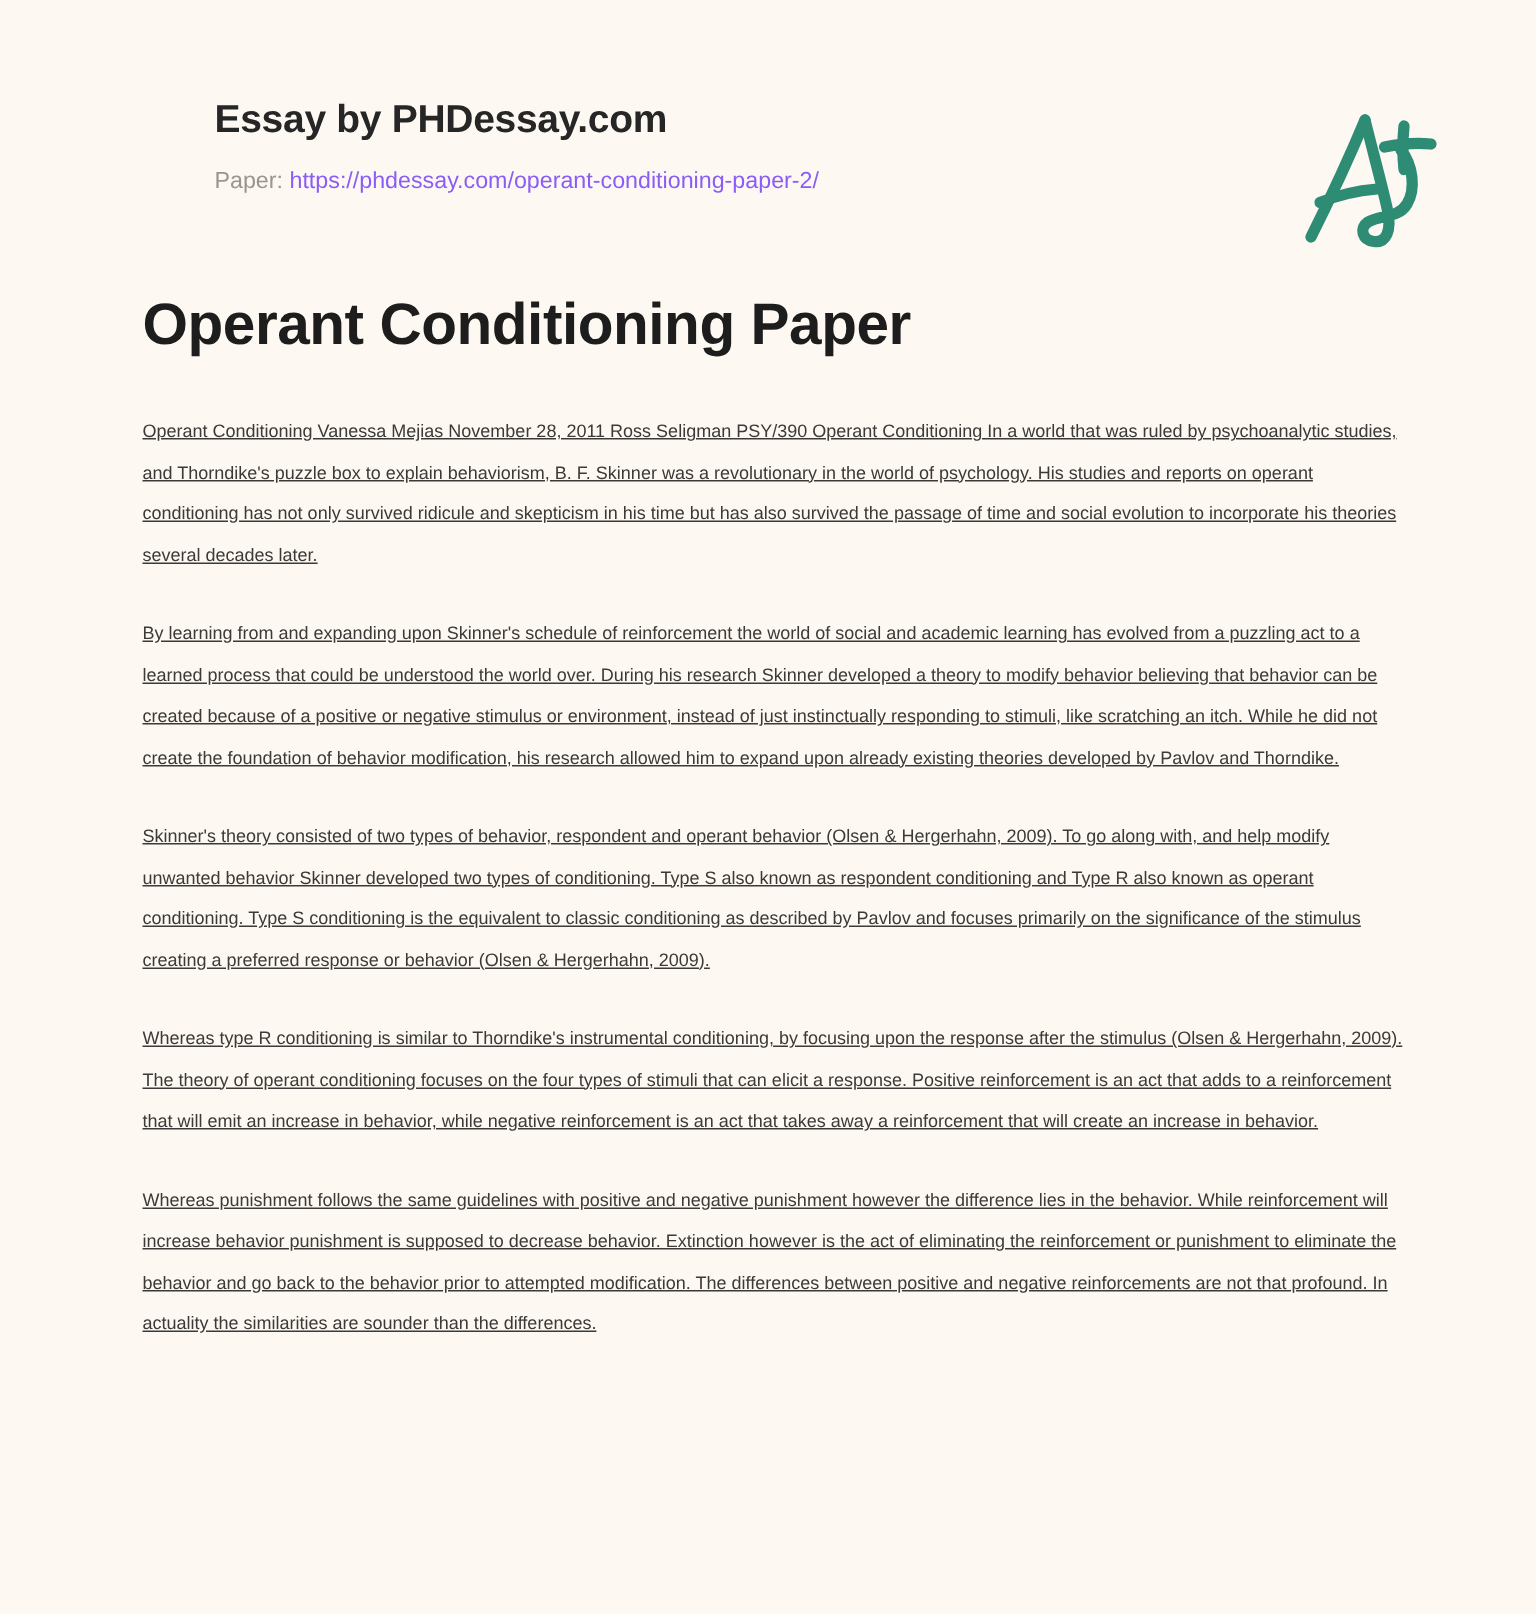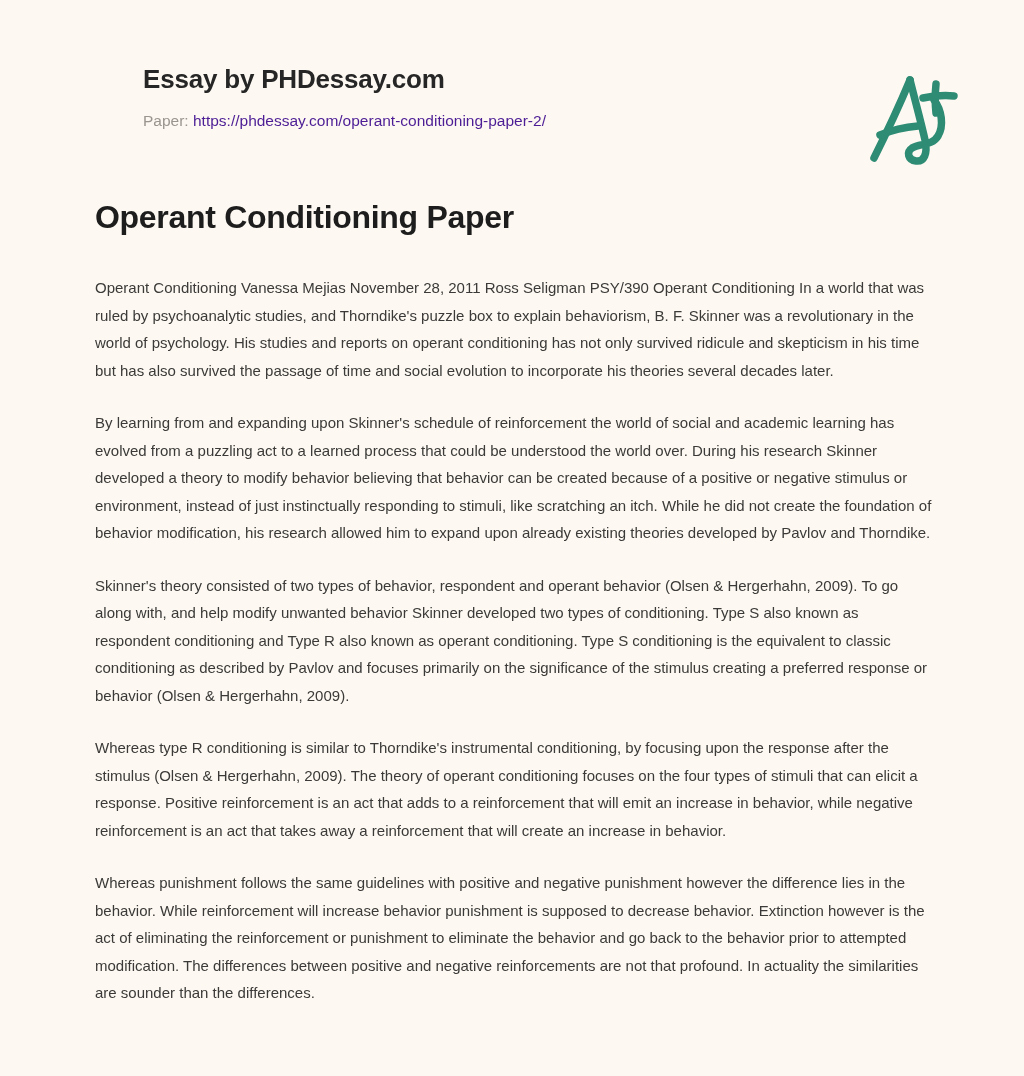--- a/index.html
+++ b/index.html
@@ -48,21 +48,21 @@
     margin-top: 14px;
     font-size: 15.5px;
     line-height: 22px;
     color: #9a958e;
     white-space: nowrap;
   }
   .source-label {
     color: #9a958e;
   }
   .source-url {
-    color: #4c1d95;
+    color: #8b5cf6;
     text-decoration: none;
     cursor: pointer;
   }
 
   
   .logo {
     position: absolute;
     left: 812px;
     top: 66px;
     width: 104px;
@@ -76,35 +76,36 @@
 
   
   .doc {
     position: absolute;
     left: 95px;
     top: 196px;
     width: 840px;
   }
   .doc-title {
     margin: 0;
-    font-size: 32px;
+    font-size: 39px;
     line-height: 42px;
     font-weight: bold;
     color: #1d1d1d;
     letter-spacing: -0.3px;
   }
   .doc-body {
     margin-top: 36px;
   }
   .doc-body p {
     margin: 0 0 25px 0;
-    font-size: 15px;
+    font-size: 12px;
     line-height: 27.5px;
     color: #3b3a38;
     text-align: left;
+    text-decoration: underline;
   }
   .doc-body p:last-child {
     margin-bottom: 0;
   }
 </style>
 </head>
 <body>
 
 <div class="page">
 

